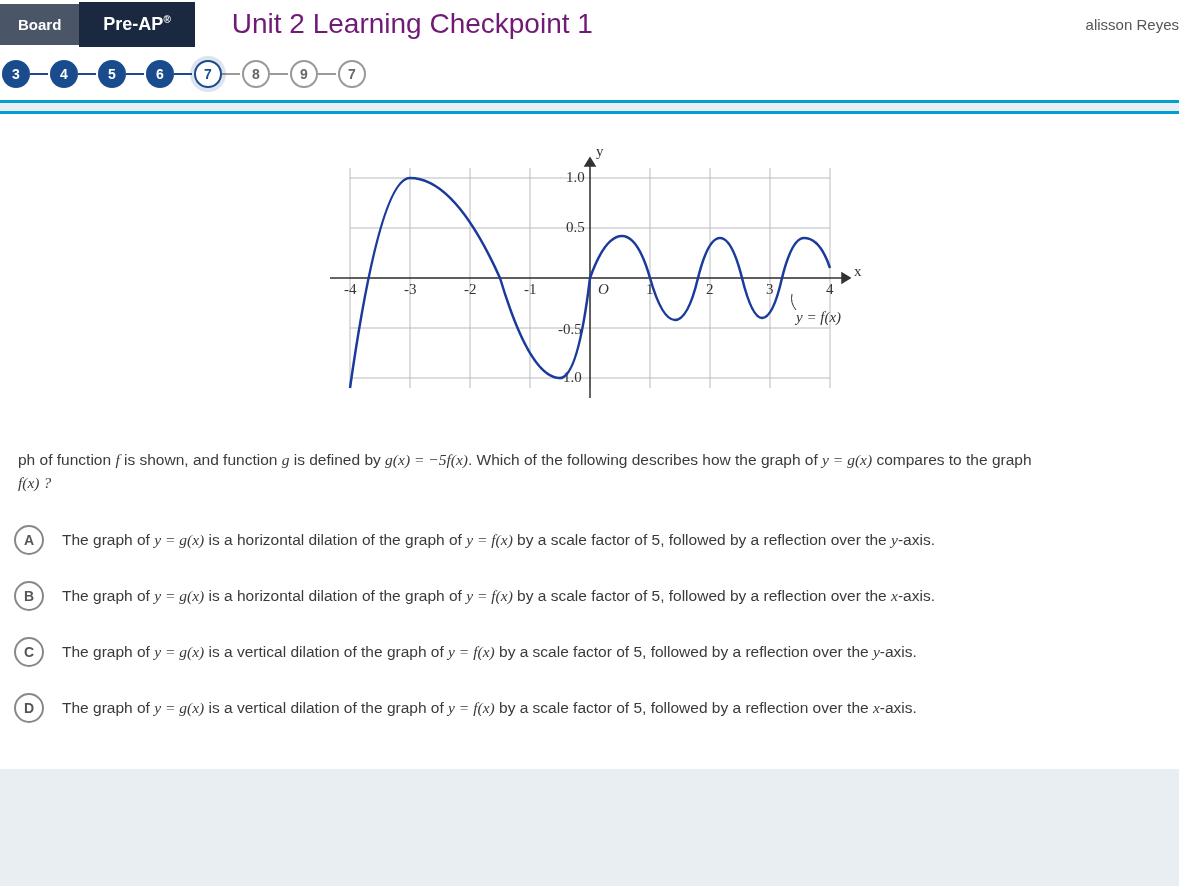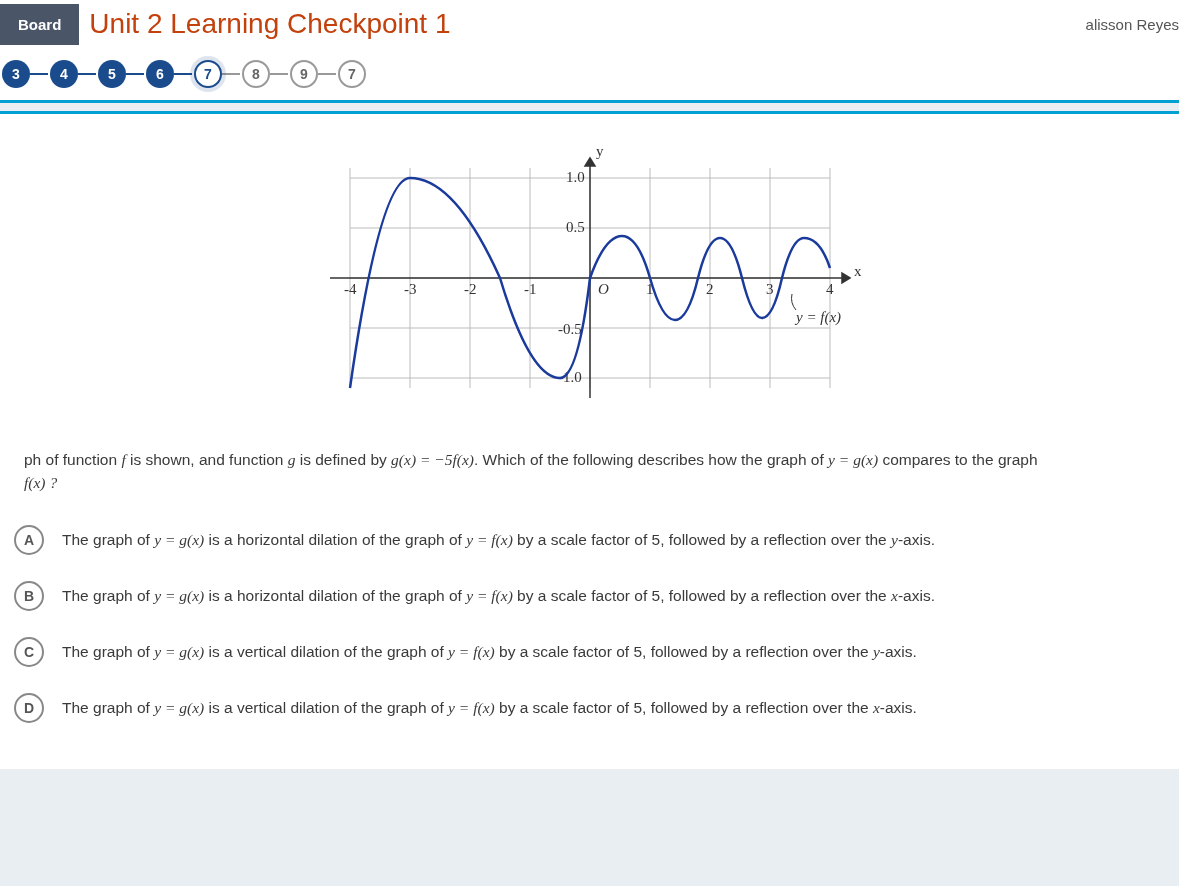--- a/index.html
+++ b/index.html
@@ -1,42 +1,43 @@
 <!DOCTYPE html>
 <html><head>
 <meta charset="utf-8">
 <style>
   *{box-sizing:border-box;margin:0;padding:0}
   body{font-family:Arial,Helvetica,sans-serif;background:#e8eef2;width:1179px;height:886px;overflow:hidden}
   .header{display:flex;align-items:center;background:#fff;height:48px}
   .board-tab{background:#4a5568;color:#fff;padding:12px 18px;font-weight:bold;font-size:15px}
   .preap-tab{background:#1a2840;color:#fff;padding:12px 24px;font-weight:bold;font-size:18px}
   .preap-tab sup{font-size:10px}
-  .title{flex:1;padding-left:10px;font-size:28px;color:#c2410c;font-weight:500}
+  .title{flex:1;padding-left:37px;font-size:28px;color:#701a75;font-weight:500}
   .user{color:#555;font-size:15px}
   .nav{display:flex;align-items:center;background:#fff;padding:12px 0 12px 0;border-bottom:3px solid #00a0d2}
   .step{width:28px;height:28px;border-radius:50%;display:flex;align-items:center;justify-content:center;font-size:14px;font-weight:bold;margin-left:2px;position:relative}
   .step.done{background:#1a4b8c;color:#fff}
   .step.current{background:#fff;color:#1a4b8c;border:2.5px solid #1a4b8c;box-shadow:0 0 0 4px rgba(26,75,140,0.15)}
   .step.todo{background:#fff;color:#666;border:2px solid #999}
   .connector{width:18px;height:2px;background:#1a4b8c}
   .connector.light{background:#999}
   .content{background:#fff;margin-top:8px;padding:20px 14px;border-top:3px solid #00a0d2}
   .graph-holder{display:flex;justify-content:center;margin:4px 0 30px}
-  .question{font-size:15.5px;color:#3a3a3a;margin:10px 10px 30px;line-height:1.5}
+  .question{font-size:15.5px;color:#3a3a3a;margin:10px 4px 30px;line-height:1.5}
   .opt{display:flex;align-items:center;margin:26px 0;font-size:15.5px;color:#3a3a3a}
   .opt .letter{width:30px;height:30px;border-radius:50%;border:2px solid #888;display:flex;align-items:center;justify-content:center;font-weight:bold;color:#555;margin-right:18px;flex-shrink:0;font-size:14px}
   .it{font-style:italic;font-family:'Times New Roman',serif}
   svg text{font-family:'Times New Roman',serif;font-size:15px;fill:#333}
 </style>
 </head>
 <body>
 
 <div class="header">
   <div class="board-tab">Board</div>
+  <div class="preap-tab"><span>Pre-AP</span><sup>®</sup></div>
   <div class="title">Unit 2 Learning Checkpoint 1</div>
   <div class="user">alisson Reyes</div>
 </div>
 
 <div class="nav">
   <div class="step done">3</div>
   <div class="connector"></div>
   <div class="step done">4</div>
   <div class="connector"></div>
   <div class="step done">5</div>

